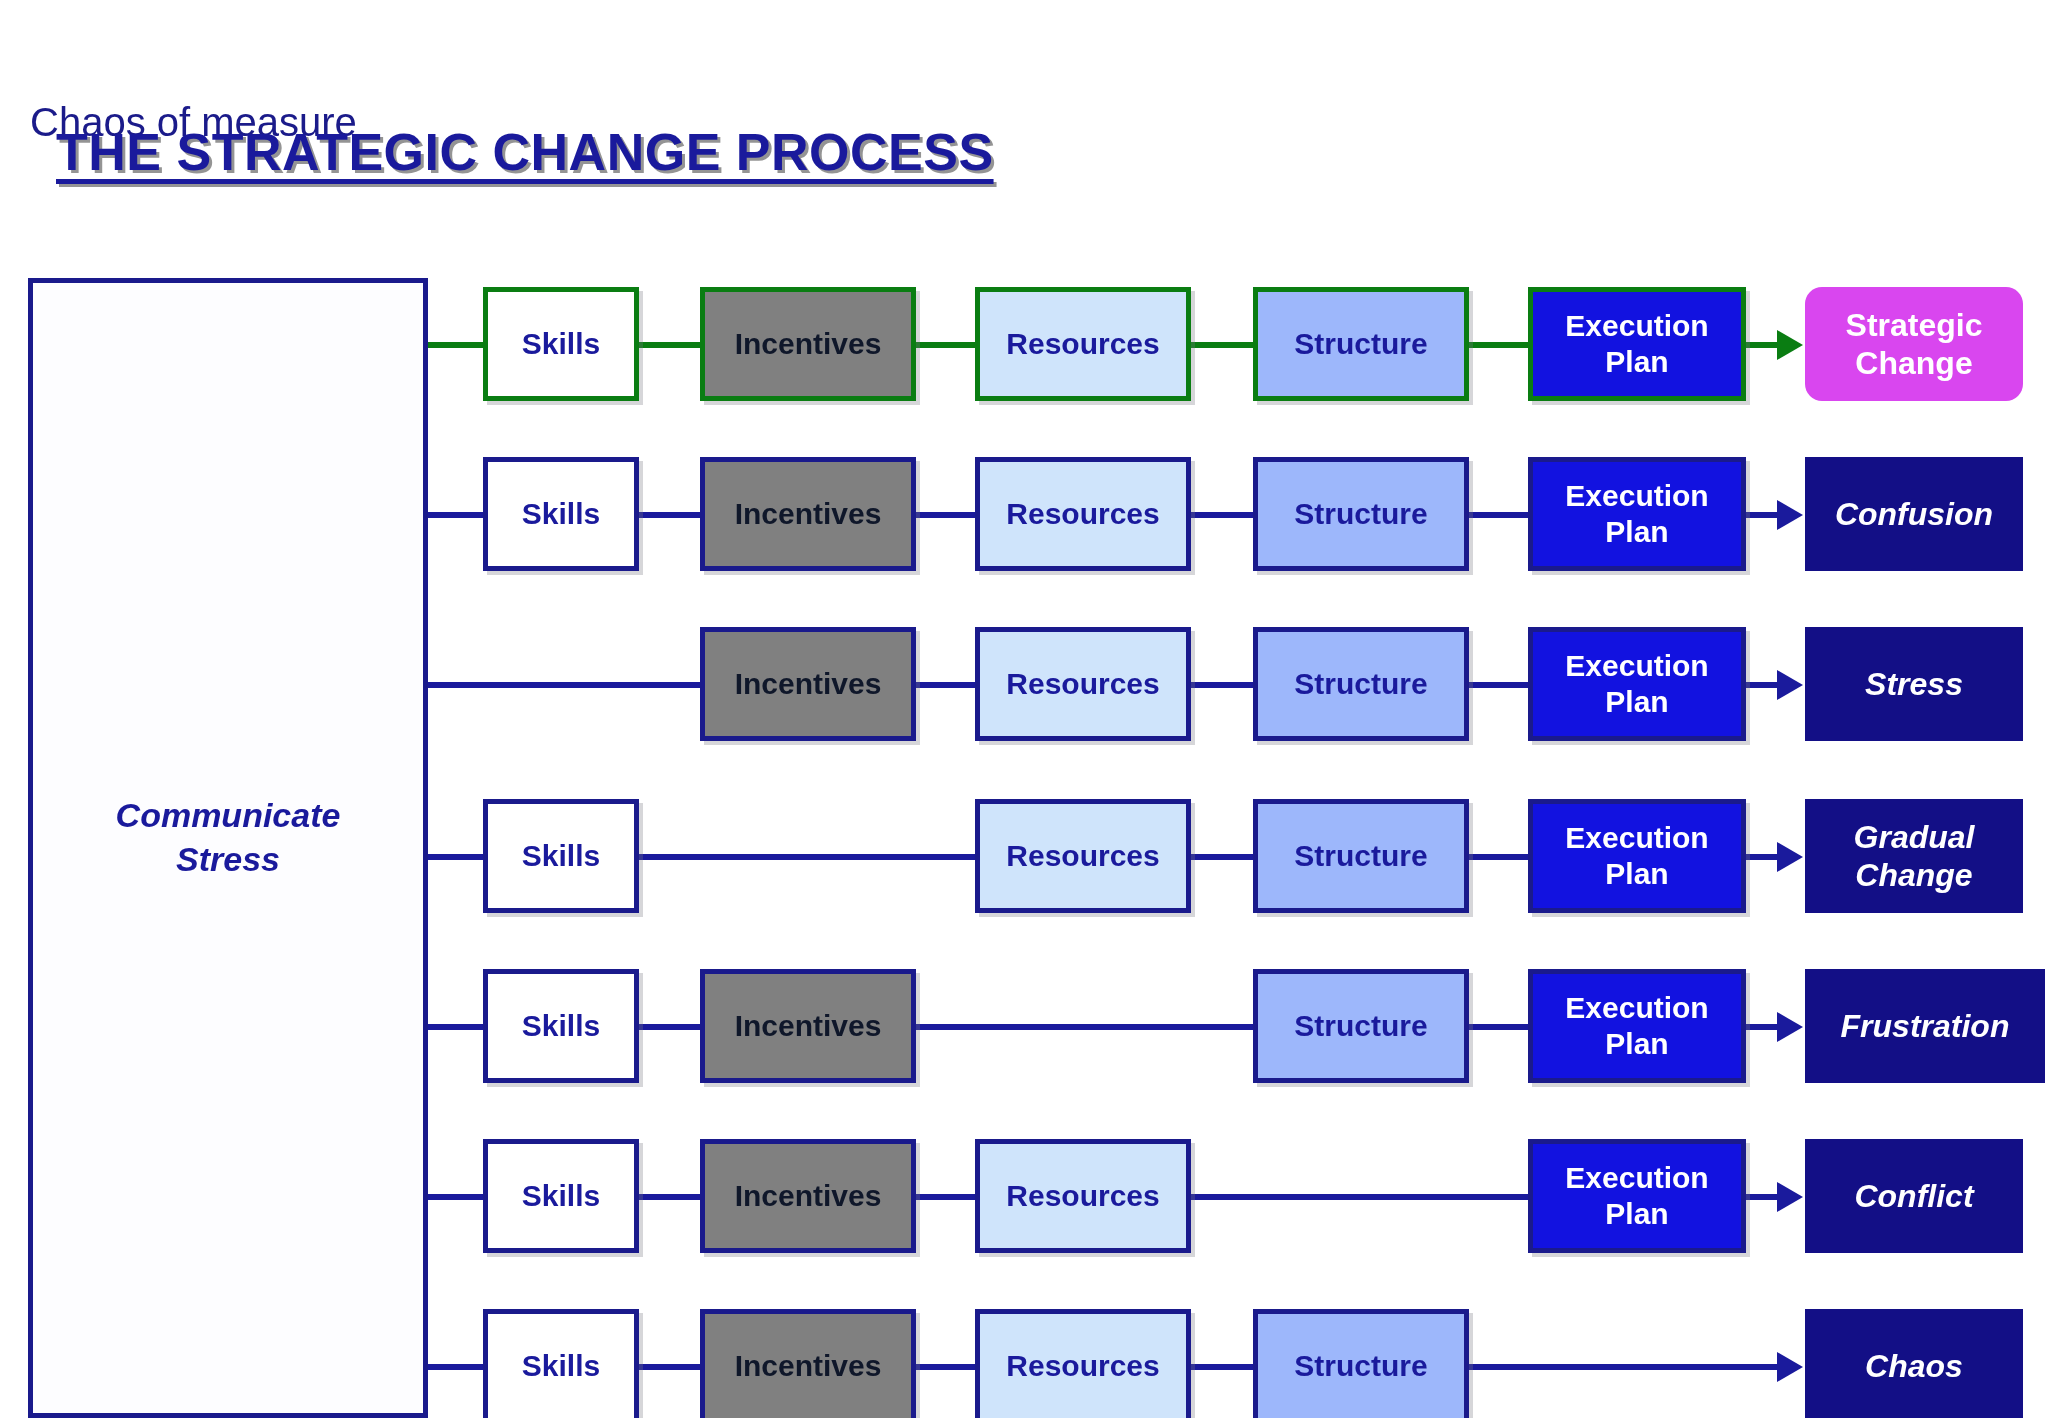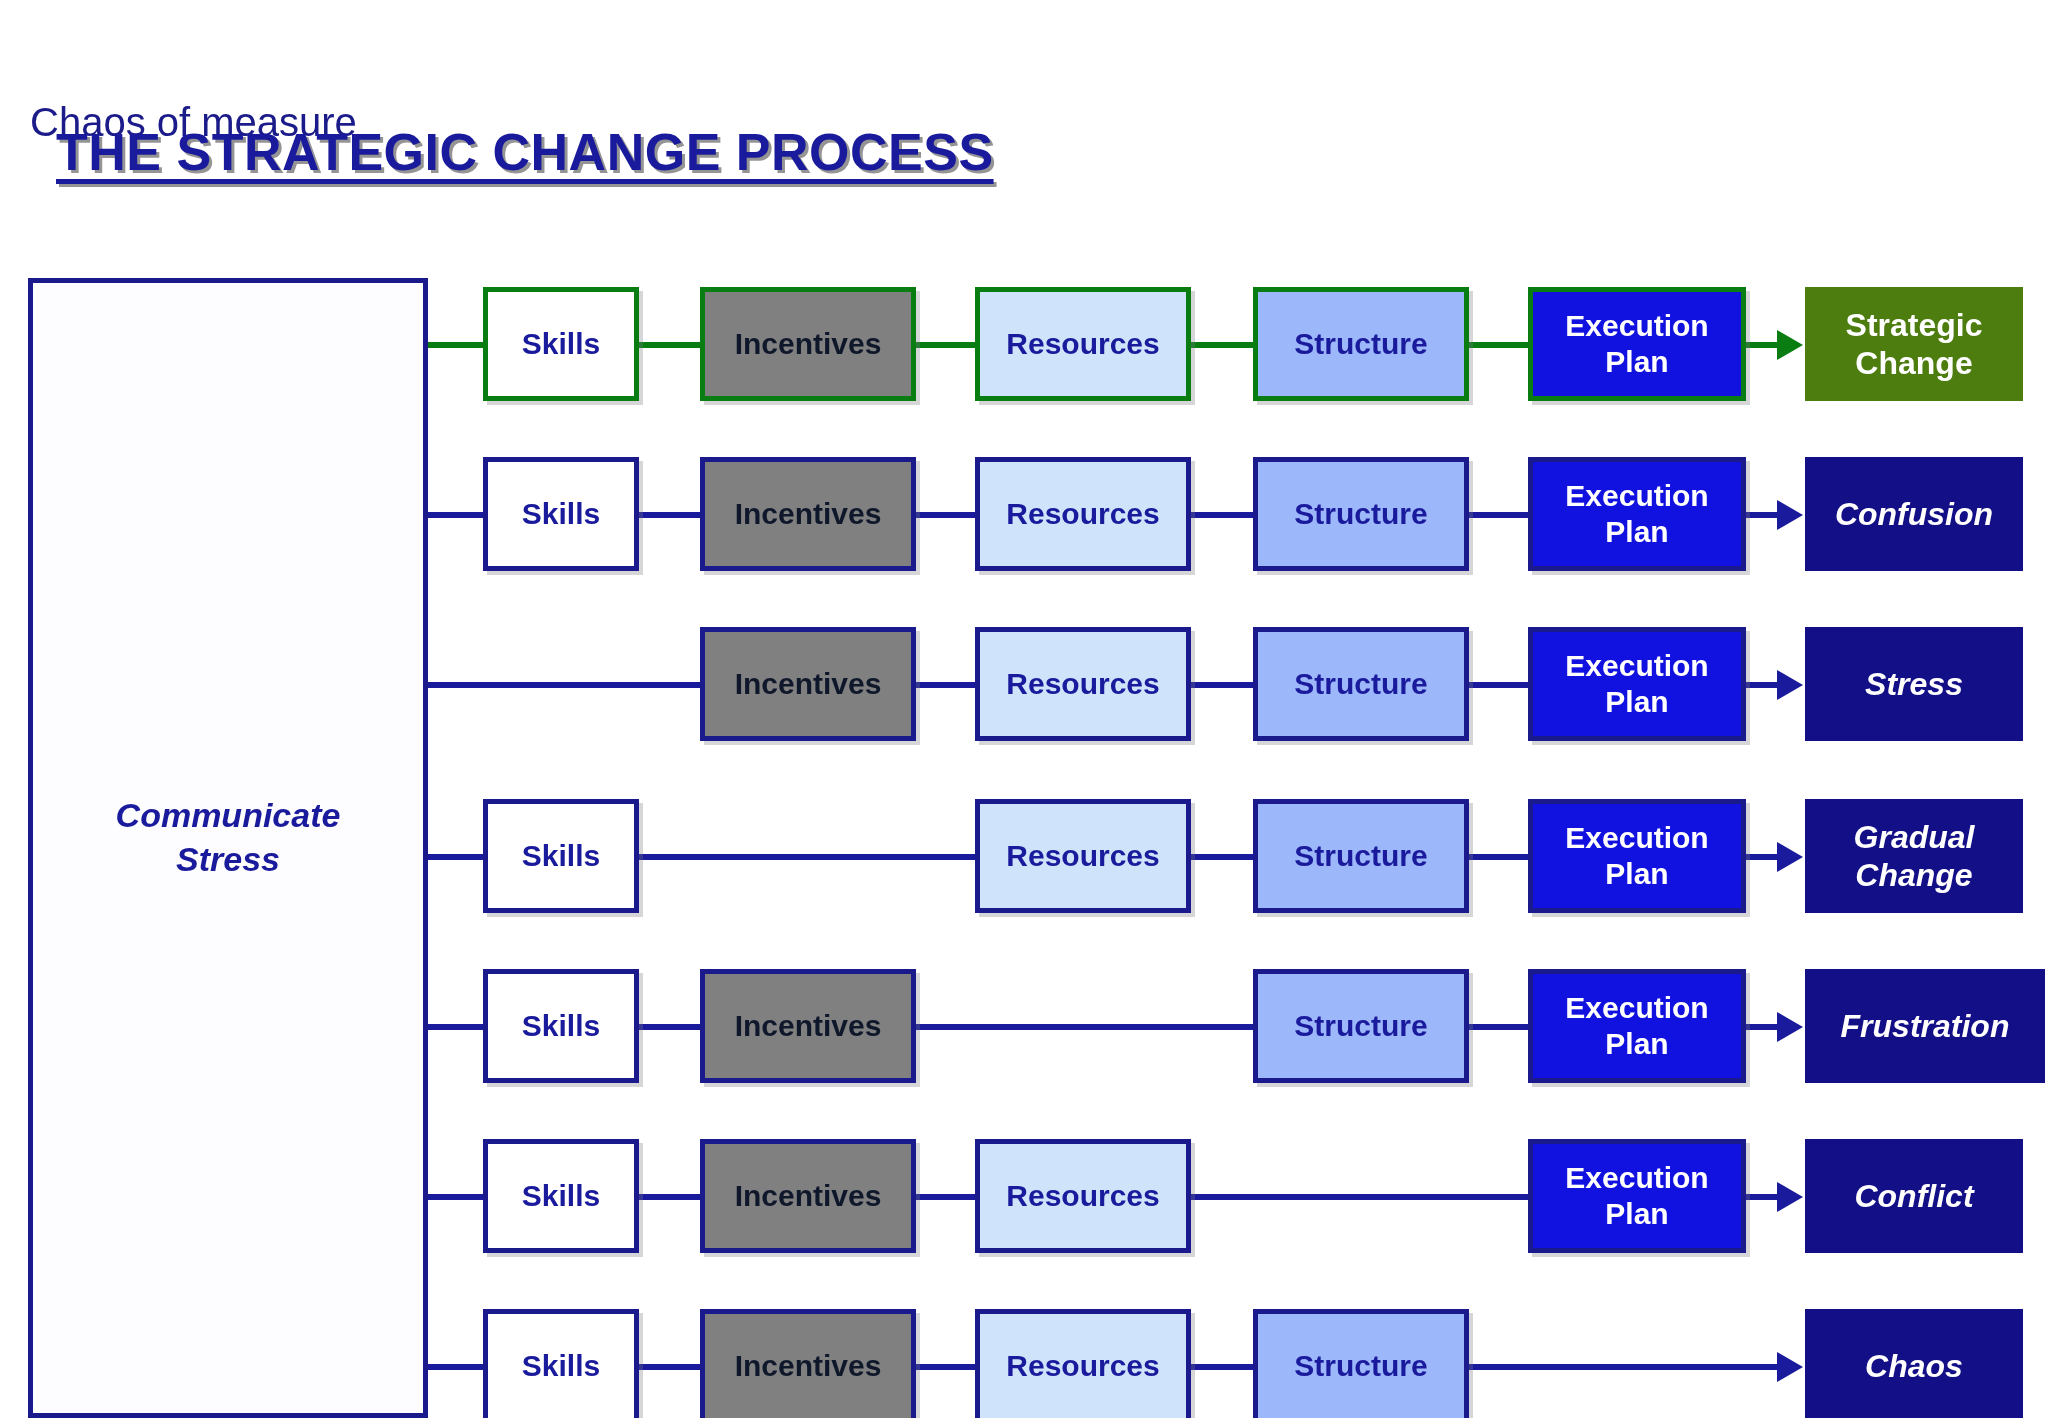--- a/index.html
+++ b/index.html
@@ -140,22 +140,23 @@
     font-size: 32px;
     font-weight: bold;
     font-style: italic;
     display: flex;
     align-items: center;
     justify-content: center;
     text-align: center;
     line-height: 1.2;
   }
   .outcome.green-outcome {
-    background: #4d7c0f;
+    background: #d946ef;
     font-style: normal;
+    border-radius: 17px;
   }
 </style>
 </head>
 <body>
 
 <div id="title-area">
   <div id="bg-title">Chaos of measure</div>
   <div id="main-title">THE STRATEGIC CHANGE PROCESS</div>
 </div>
 

